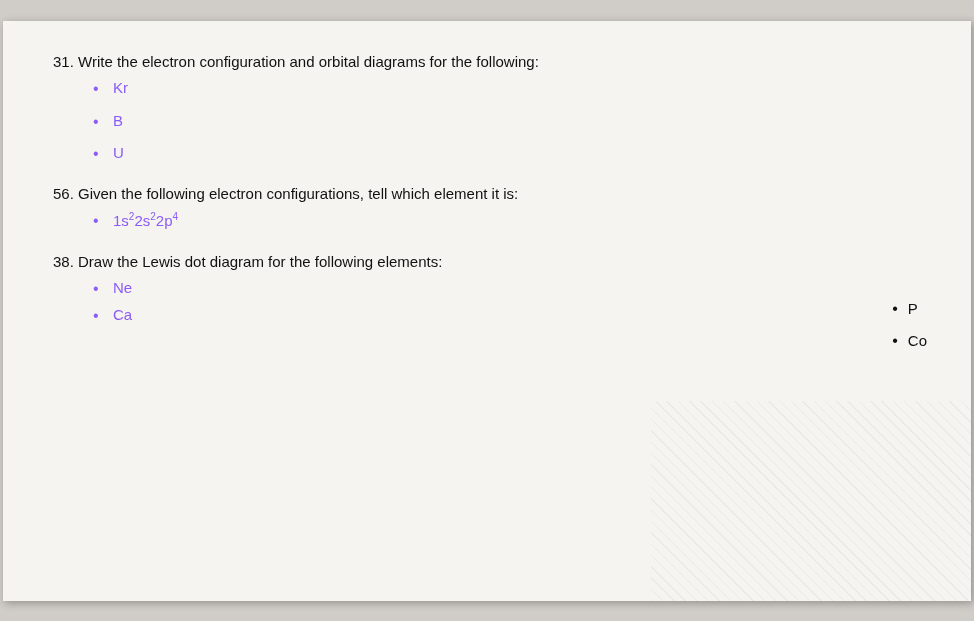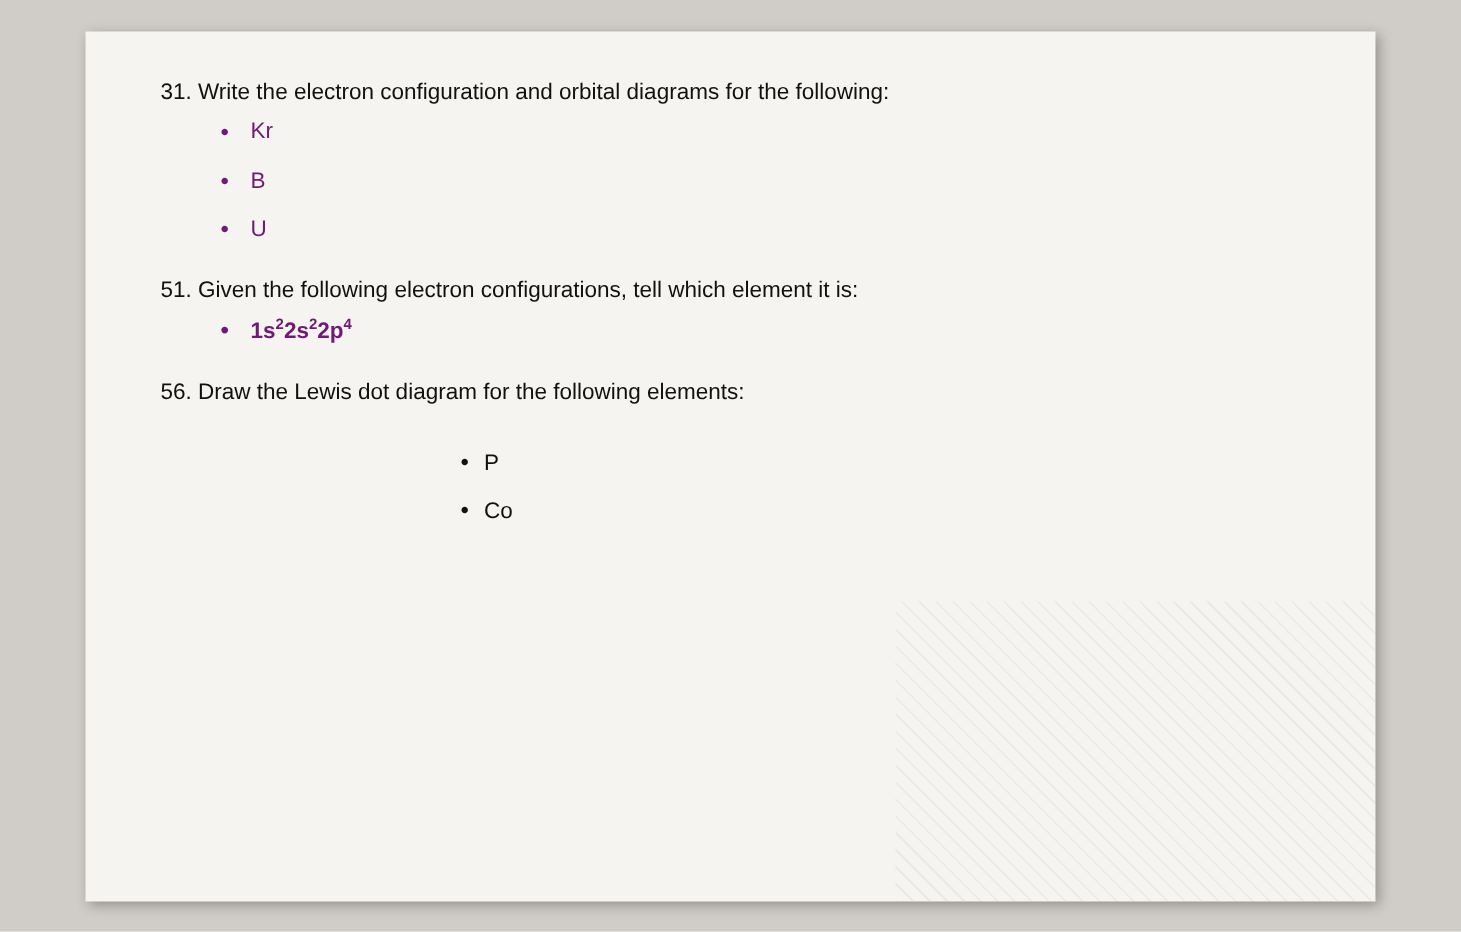--- a/index.html
+++ b/index.html
@@ -13,21 +13,21 @@
       height: 621px;
       background-color: #d0cdc8;
       display: flex;
       align-items: center;
       justify-content: center;
       font-family: Arial, sans-serif;
     }
 
     .paper {
       background-color: #f5f4f0;
-      width: 860px;
+      width: 968px;
       height: 580px;
       padding: 30px 44px 30px 50px;
       box-shadow: 2px 2px 8px rgba(0,0,0,0.3);
       position: relative;
       overflow: hidden;
     }
 
     .question {
       margin-bottom: 18px;
       font-size: 15px;
@@ -39,33 +39,32 @@
       list-style: none;
       margin-left: 40px;
       margin-top: 4px;
     }
 
     .bullet-list li {
       position: relative;
       padding-left: 20px;
       margin-bottom: 10px;
       font-size: 15px;
-      color: #701a75;
+      color: #8b5cf6;
     }
 
     .bullet-list li::before {
       content: "•";
       position: absolute;
       left: 0;
       font-size: 16px;
     }
 
     .bullet-list.tight li {
       margin-bottom: 4px;
-      font-weight: bold;
     }
 
     .q33-container {
       display: flex;
       gap: 0;
     }
 
     .q33-left {
       flex: 1;
     }
@@ -120,31 +119,37 @@
   <div class="question">
     <span>31. Write the electron configuration and orbital diagrams for the following:</span>
     <ul class="bullet-list">
       <li><span>Kr</span></li>
       <li><span>B</span></li>
       <li><span>U</span></li>
     </ul>
   </div>
 
   <div class="question">
-    <span>51. Given the following electron configurations, tell which element it is:</span>
+    <span>56. Given the following electron configurations, tell which element it is:</span>
     <ul class="bullet-list tight">
       <li>
         <span>1s<sup>2</sup>2s<sup>2</sup>2p<sup>4</sup></span>
       </li>
     </ul>
   </div>
 
   <div class="question">
-    <span>56. Draw the Lewis dot diagram for the following elements:</span>
+    <span>38. Draw the Lewis dot diagram for the following elements:</span>
     <div class="q33-container">
+      <div class="q33-left">
+        <ul class="bullet-list tight">
+          <li><span>Ne</span></li>
+          <li><span>Ca</span></li>
+        </ul>
+      </div>
       <div class="q33-right">
         <div class="q33-right-item">
           <span>P</span>
         </div>
         <div class="q33-right-item">
           <span>Co</span>
         </div>
       </div>
     </div>
   </div>

